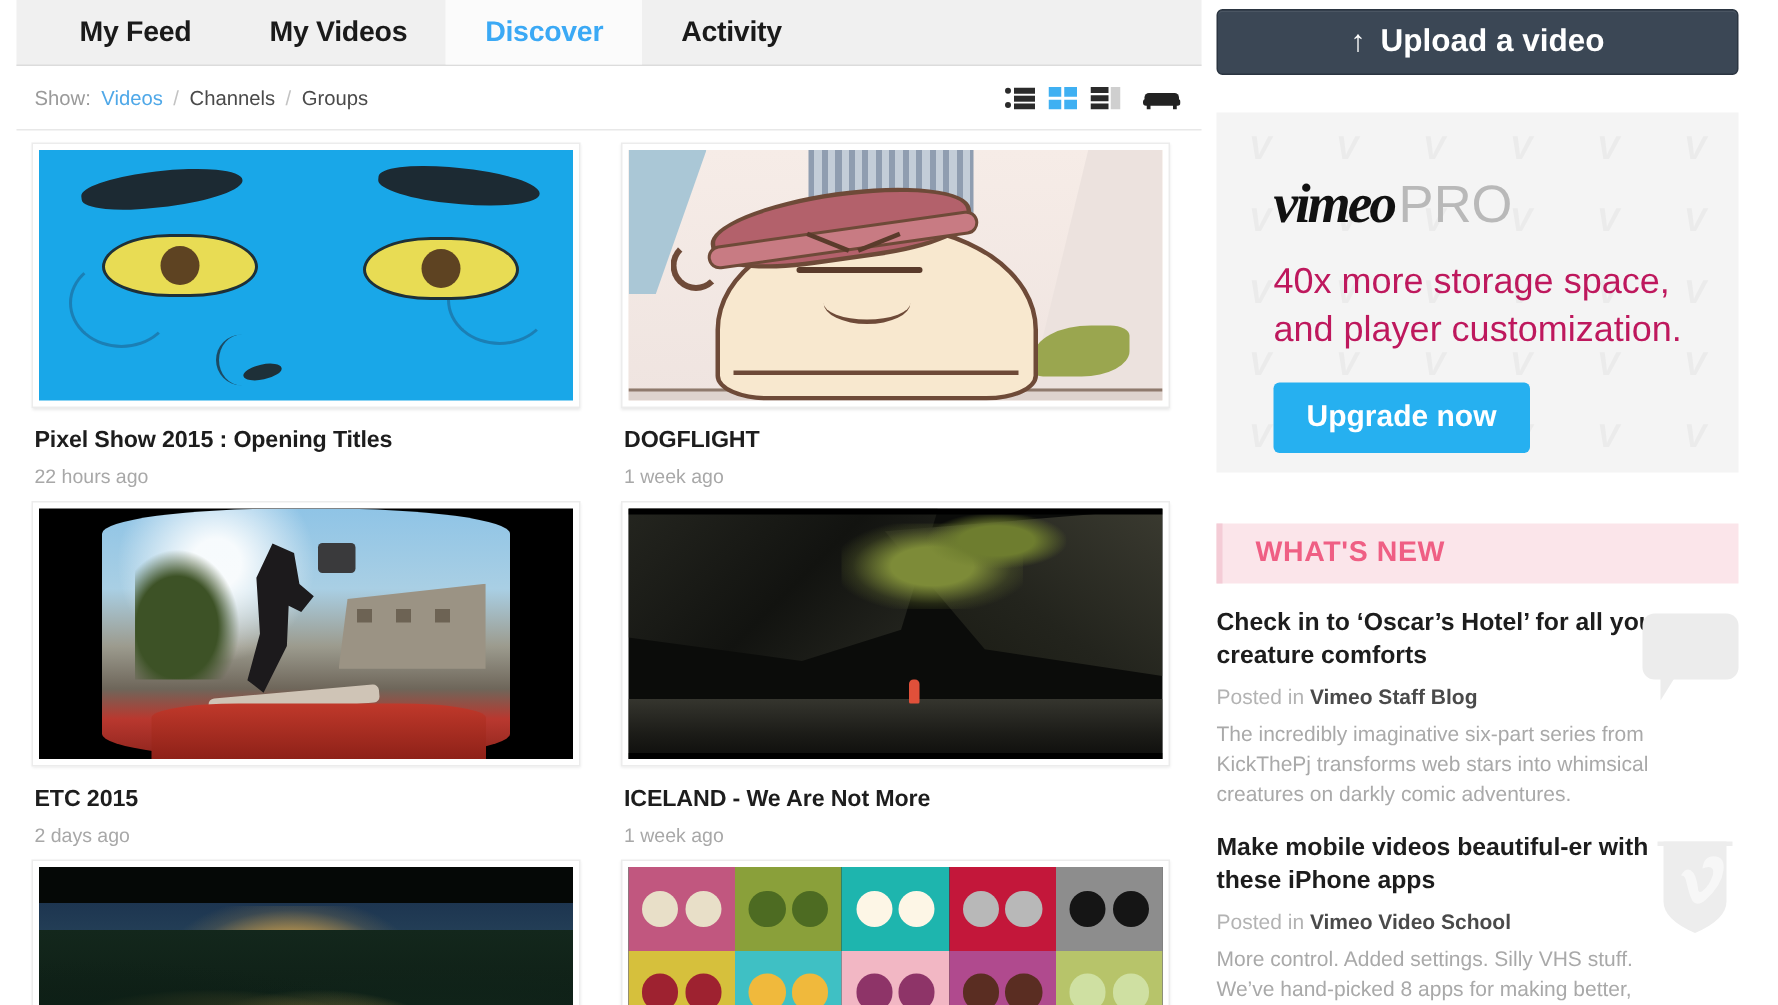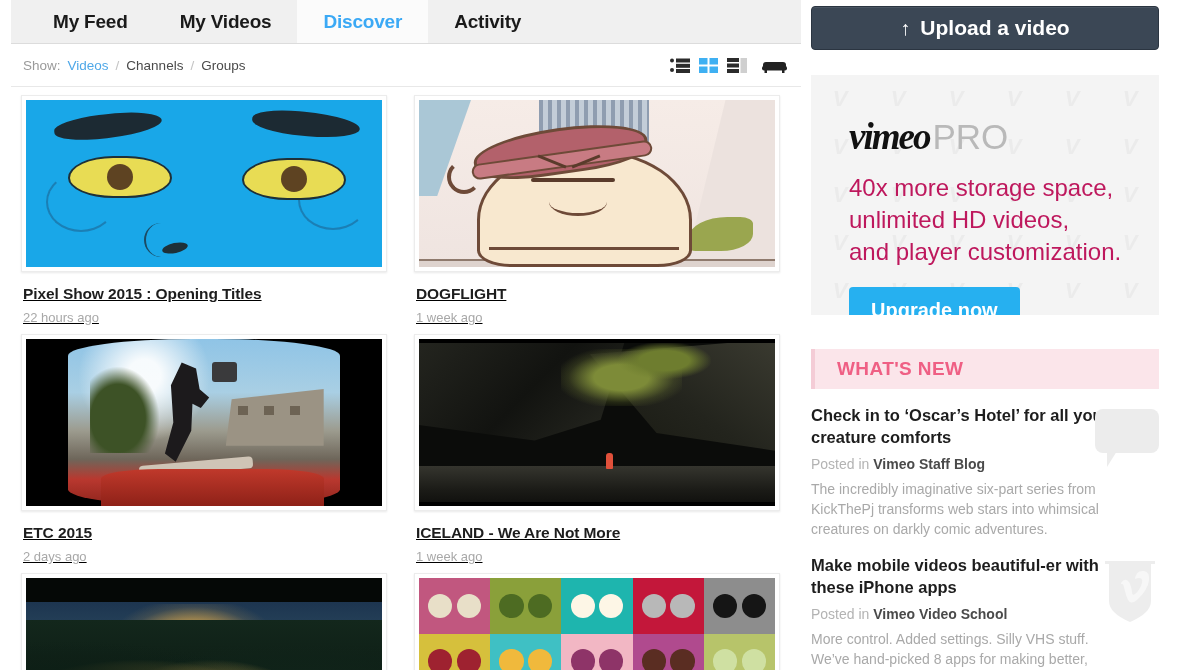--- a/index.html
+++ b/index.html
@@ -46,21 +46,21 @@
   .vicon { cursor: pointer; display: block; }
 
   
   .grid {
     display: grid;
     grid-template-columns: 380px 380px;
     column-gap: 13px;
     padding: 8px 10px 0 10px;
     align-content: start;
   }
-  .card { margin-bottom: 9px; text-decoration: underline; }
+  .card { margin-bottom: 9px; }
   .thumb-wrap {
     width: 366px; height: 177px;
     background: #fff;
     padding: 4px;
     border: 1px solid #ececec;
     box-shadow: 0 1px 2px rgba(0,0,0,0.09);
   }
   .thumb {
     width: 100%; height: 100%;
     position: relative; overflow: hidden;
@@ -580,21 +580,20 @@
           <span>V</span>
           <span>V</span>
           <span>V</span>
         </div>
       <div class="promo-inner">
         <div class="promo-logo">
           <span class="vimeo">vimeo</span>
           <span class="pro">PRO</span>
         </div>
         <div class="promo-line">40x more storage space,</div>
-        <div class="promo-line">unlimited HD videos,</div>
         <div class="promo-line">and player customization.</div>
         <button class="promo-btn">Upgrade now</button>
       </div>
     </div>
 
     <div class="whatsnew">
       <div class="wn-header">WHAT'S NEW</div>
 
       <div class="wn-item">
         <div class="wn-wm bubble"></div>

